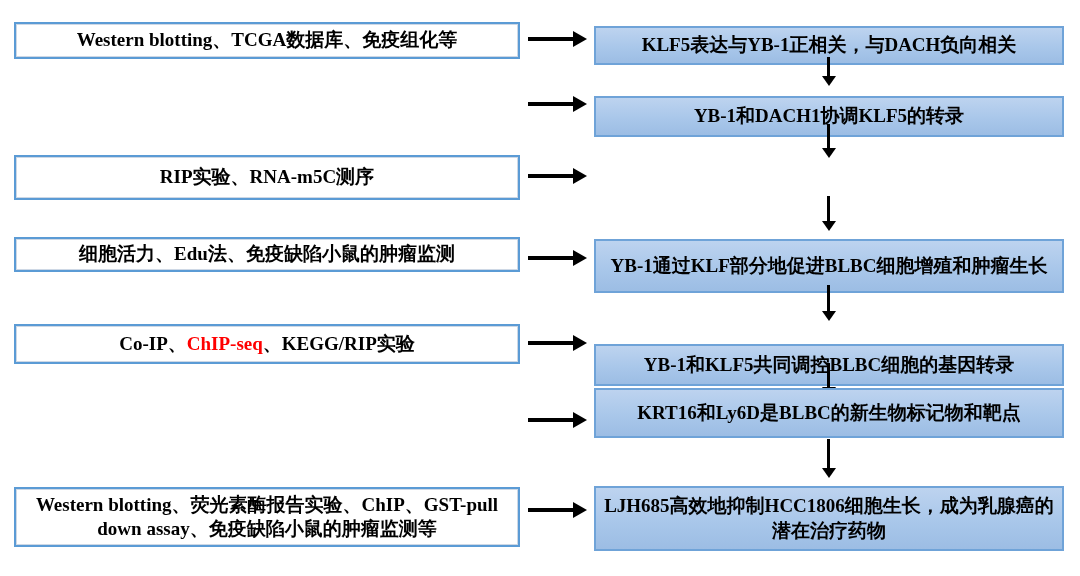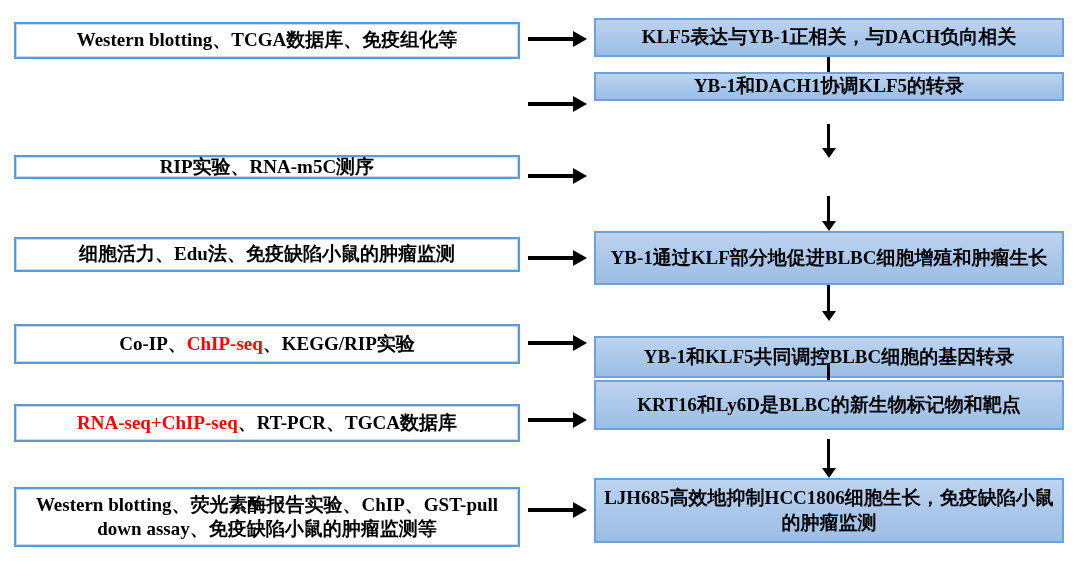--- a/index.html
+++ b/index.html
@@ -38,20 +38,21 @@
   .finding-box {
     left: 594px;
     width: 470px;
     background: linear-gradient(180deg,
       var(--right-fill-top, #bdd3ef) 0%,
       var(--right-fill-mid, #a9c7ea) 55%,
       var(--right-fill-bottom, #9cbde4) 100%);
     border: 2px solid var(--right-border, #6fa3d8);
     font-size: 19px;
     padding: 1px 8px;
+    margin-top: 8px;
   }
   .red { color: var(--red, #ff0000); }
   
   .harrow {
     position: absolute;
     left: 528px;
     width: 45px;
     height: 4px;
     background: var(--arrow, #000000);
   }
@@ -91,26 +92,26 @@
   <div class="box method-box" style="top:22px;height:37px">
     <span class="txt"><span>Western blotting、TCGA数据库、免疫组化等</span></span>
   </div>
   <div class="harrow" style="top:37px"></div>
   <div class="box finding-box" style="top:18px;height:39px">
     <span class="txt">KLF5表达与YB-1正相关，与DACH负向相关</span>
   </div>
   <div class="varrow" style="top:57px;height:19px"></div>
 
   <div class="harrow" style="top:102px"></div>
-  <div class="box finding-box" style="top:72px;height:29px">
+  <div class="box finding-box" style="top:88px;height:41px">
     <span class="txt">YB-1和DACH1协调KLF5的转录</span>
   </div>
   <div class="varrow" style="top:124px;height:24px"></div>
 
-  <div class="box method-box" style="top:155px;height:24px">
+  <div class="box method-box" style="top:155px;height:45px">
     <span class="txt"><span>RIP实验、RNA-m5C测序</span></span>
   </div>
   <div class="harrow" style="top:174px"></div>
   <div class="varrow" style="top:196px;height:25px"></div>
 
   <div class="box method-box" style="top:237px;height:35px">
     <span class="txt"><span>细胞活力、Edu法、免疫缺陷小鼠的肿瘤监测</span></span>
   </div>
   <div class="harrow" style="top:256px"></div>
   <div class="box finding-box" style="top:231px;height:54px">
@@ -120,30 +121,27 @@
 
   <div class="box method-box" style="top:324px;height:40px">
     <span class="txt"><span>Co-IP、</span><span class="red">ChIP-seq</span><span>、KEGG/RIP实验</span></span>
   </div>
   <div class="harrow" style="top:341px"></div>
   <div class="box finding-box" style="top:336px;height:42px">
     <span class="txt">YB-1和KLF5共同调控BLBC细胞的基因转录</span>
   </div>
   <div class="varrow" style="top:363px;height:24px"></div>
 
-  <div class="box method-box" style="top:404px;height:38px">
-    <span class="txt"><span class="red">RNA-seq+ChIP-seq</span><span>、RT-PCR、TGCA数据库</span></span>
-  </div>
   <div class="harrow" style="top:418px"></div>
   <div class="box finding-box" style="top:380px;height:50px">
     <span class="txt">KRT16和Ly6D是BLBC的新生物标记物和靶点</span>
   </div>
   <div class="varrow" style="top:439px;height:29px"></div>
 
   <div class="box method-box" style="top:487px;height:60px">
     <span class="txt"><span>Western blotting、荧光素酶报告实验、ChIP、GST-pull down assay、免疫缺陷小鼠的肿瘤监测等</span></span>
   </div>
   <div class="harrow" style="top:508px"></div>
   <div class="box finding-box" style="top:478px;height:65px">
-    <span class="txt">LJH685高效地抑制HCC1806细胞生长，免疫缺陷小鼠的肿瘤监测</span>
+    <span class="txt">LJH685高效地抑制HCC1806细胞生长，成为乳腺癌的潜在治疗药物</span>
   </div>
 
 </div>
 
 </body></html>

